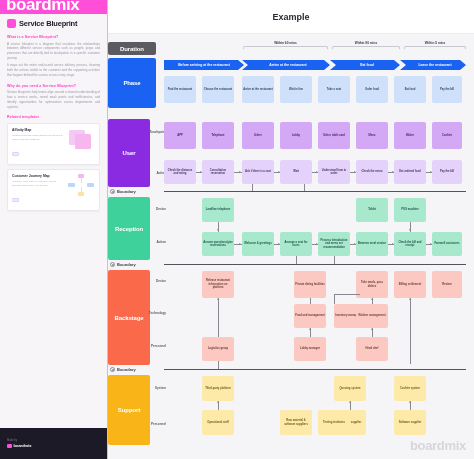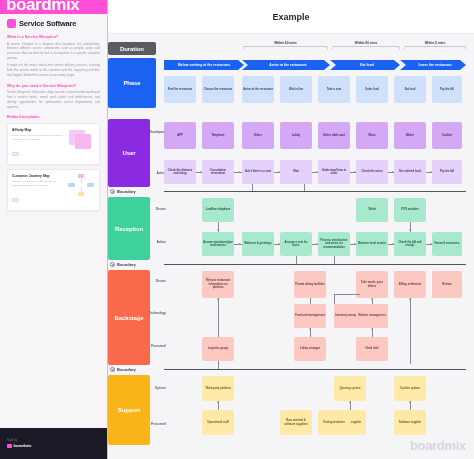--- a/index.html
+++ b/index.html
@@ -189,21 +189,21 @@
 <div id="app">
 
   <div class="sidebar">
     <div class="brand-bar">
       <span class="brand-word">boardmix</span>
     </div>
 
     <div class="sb-body">
       <div class="sb-title-row">
         <span class="sb-title-dot"></span>
-        <span class="sb-title">Service Software</span>
+        <span class="sb-title">Service Blueprint</span>
       </div>
 
       <div>
         <div class="sb-h">What is a Service Blueprint?</div>
         <div class="sb-p">A service blueprint is a diagram that visualizes the relationships between different service components such as people, props and processes that are directly tied to touchpoints in a specific customer journey.</div>
         <div class="sb-p">It maps out the entire end-to-end service delivery process, showing both the actions visible to the customer and the supporting activities that happen behind the scenes across every stage.</div>
       </div>
 
       <div>
         <div class="sb-h">Why do you need a Service Blueprint?</div>

